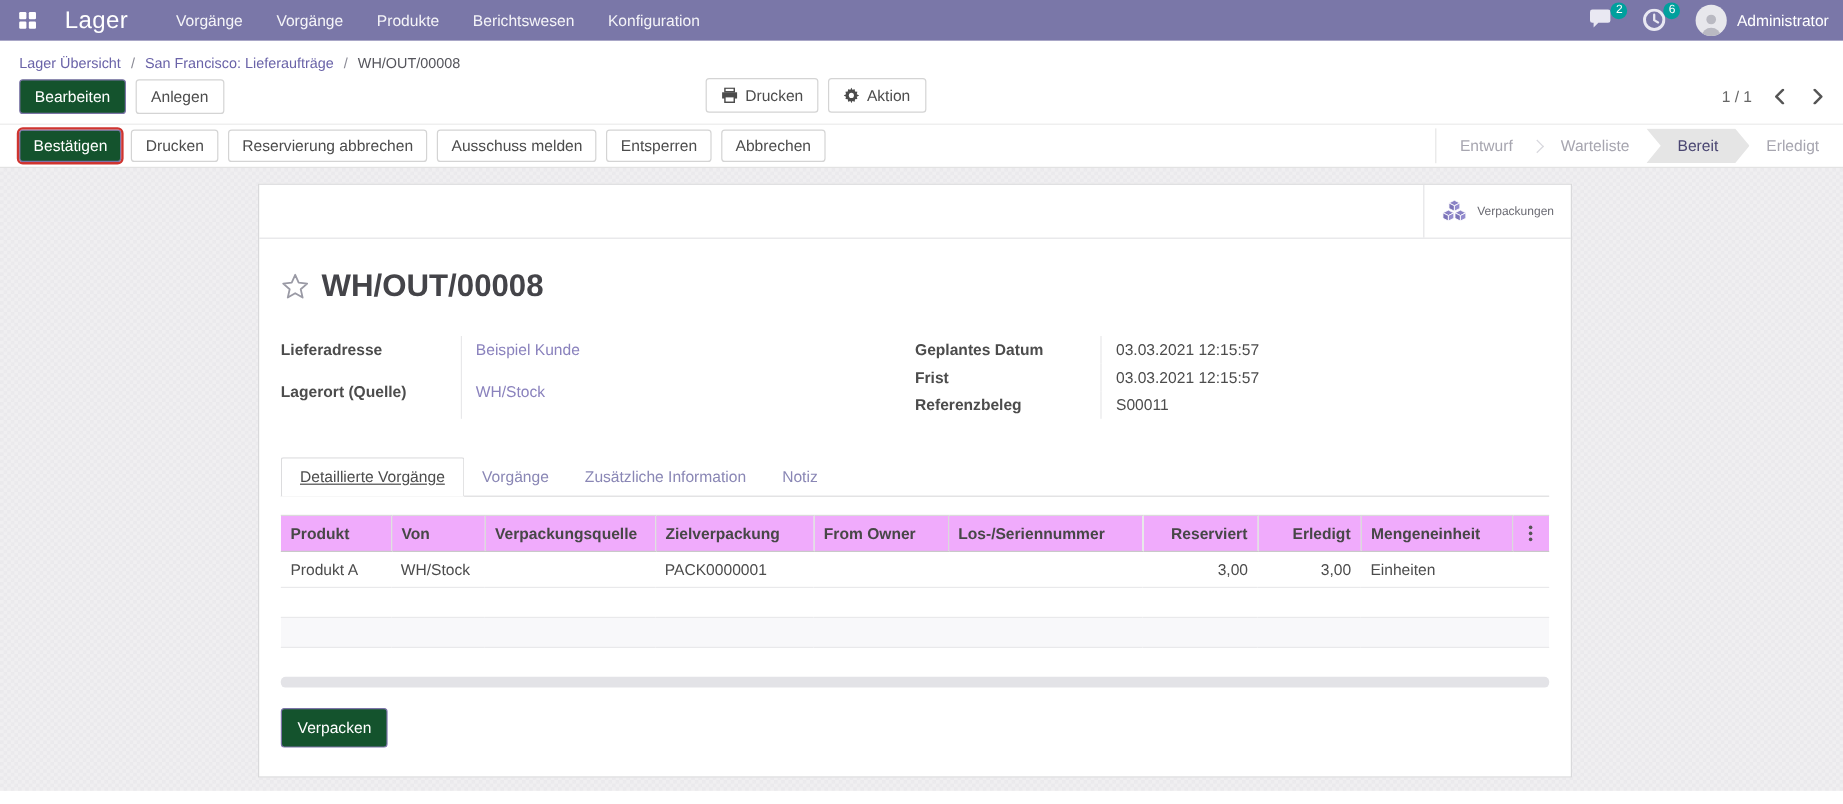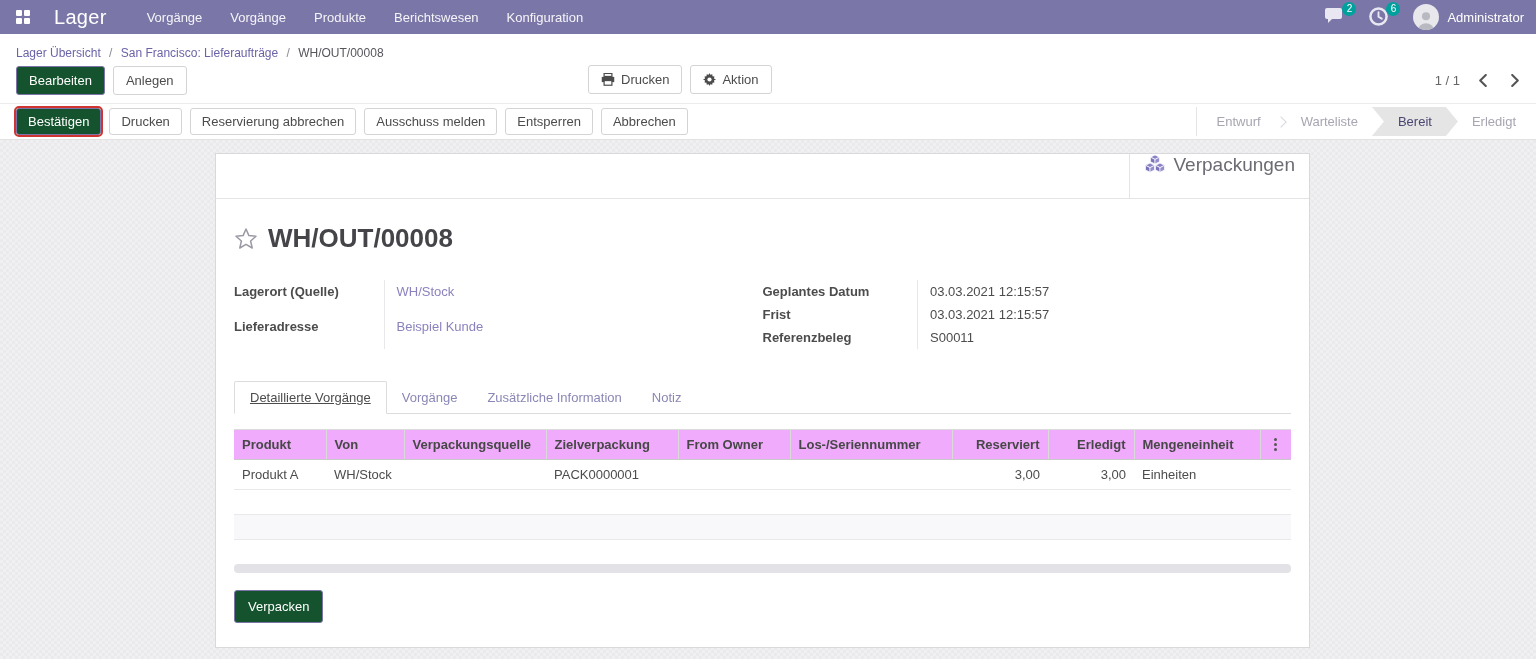--- a/index.html
+++ b/index.html
@@ -50,21 +50,21 @@
       padding:0 26px; margin:0 -6px; }
 
   
   .content { height:519px; overflow:hidden;
       background-color:#f0eff1;
       background-image:linear-gradient(45deg,#eae9ec 25%,transparent 25%,transparent 75%,#eae9ec 75%),
                        linear-gradient(45deg,#eae9ec 25%,transparent 25%,transparent 75%,#eae9ec 75%);
       background-size:6px 6px; background-position:0 0,3px 3px; }
   .sheet { width:1095px; margin:13px 0 0 215px; background:#fff; border:1px solid #d9d9db; height:495px; }
   .sheet-topband { height:45px; border-bottom:1px solid #e4e4e6; display:flex; justify-content:flex-end; }
-  .stat-button { display:flex; gap:8px; padding:0 14px; border-left:1px solid #e4e4e6; cursor:pointer; color:#6b6b73; font-size:19px; }
+  .stat-button { display:flex; align-items:center; gap:8px; padding:12px 14px; border-left:1px solid #e4e4e6; cursor:pointer; color:#6b6b73; font-size:10px; }
   .sheet-body { padding:0 18px; }
   .title-row { display:flex; align-items:center; gap:10px; margin-top:24px; }
   .star { cursor:pointer; display:flex; }
   .sheet-title { font-size:26px; font-weight:bold; color:#444449; }
 
   .field-groups { display:flex; margin-top:26px; }
   .field-group { width:50%; display:table; border-collapse:collapse; }
   .field-row { display:table-row; }
   .field-label { display:table-cell; width:150px; font-weight:bold; color:#4c4c4c; padding:4px 10px 4px 0; font-size:13px; }
   .fg-right .field-label { width:155px; }
@@ -229,26 +229,26 @@
           <svg width="24" height="23" viewBox="0 0 24 23">
             <path d="M12 2 L14.9 8.6 L22 9.3 L16.6 14 L18.2 21 L12 17.3 L5.8 21 L7.4 14 L2 9.3 L9.1 8.6 Z" fill="none" stroke="#9a9aa5" stroke-width="1.5" stroke-linejoin="round"></path>
           </svg>
         </span>
         <h1 class="sheet-title">WH/OUT/00008</h1>
       </div>
 
       <div class="field-groups">
         <div class="field-group fg-left">
           <div class="field-row">
+            <span class="field-label">Lieferadresse</span>
+            <span class="field-value link">Beispiel Kunde</span>
+          </div>
+          <div class="field-row">
             <span class="field-label">Lagerort (Quelle)</span>
             <span class="field-value link">WH/Stock</span>
-          </div>
-          <div class="field-row">
-            <span class="field-label">Lieferadresse</span>
-            <span class="field-value link">Beispiel Kunde</span>
           </div>
         </div>
         <div class="field-group fg-right">
           <div class="field-row">
             <span class="field-label">Geplantes Datum</span>
             <span class="field-value">03.03.2021 12:15:57</span>
           </div>
           <div class="field-row">
             <span class="field-label">Frist</span>
             <span class="field-value">03.03.2021 12:15:57</span>

